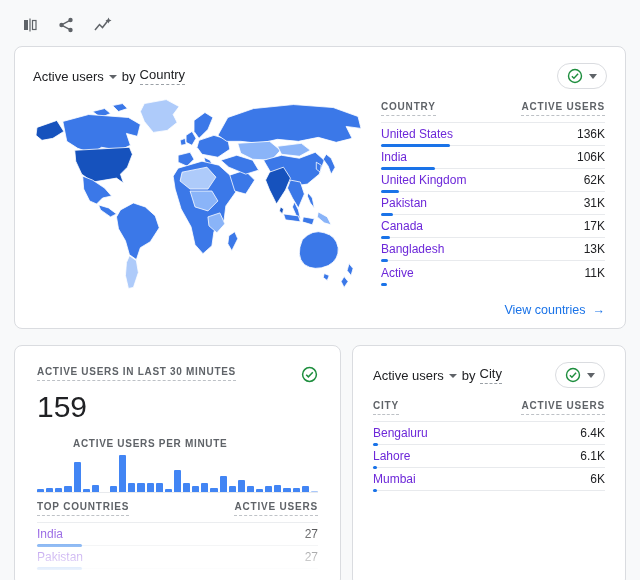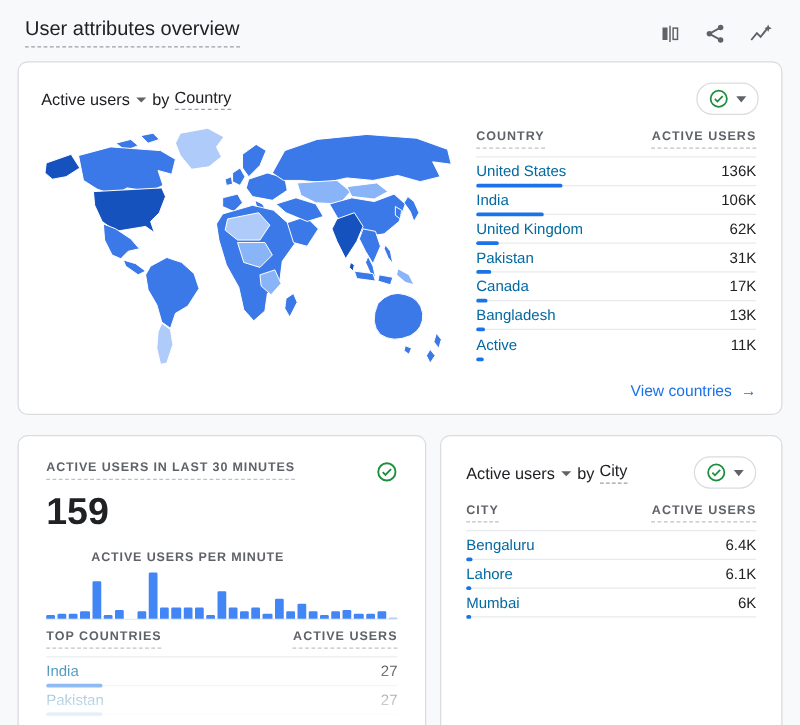--- a/index.html
+++ b/index.html
@@ -28,51 +28,50 @@
   .status-pill { border:1px solid #dadce0; border-radius:14px; height:26px; width:50px; display:flex; align-items:center; justify-content:center; gap:6px; background:#fff; cursor:pointer; }
   .pill-caret { width:0; height:0; border-left:4px solid transparent; border-right:4px solid transparent; border-top:5px solid #5f6368; }
 
   
   .country-body { display:flex; gap:18px; margin-top:8px; }
   .map-wrap { width:330px; height:200px; flex:none; }
   .gtable { width:224px; font-size:12px; margin-top:4px; }
   .gtable-head { display:flex; justify-content:space-between; font-size:10px; font-weight:bold; letter-spacing:.8px; color:#5f6368; padding-bottom:6px; border-bottom:1px solid #e8eaed; }
   .gtable-head span { border-bottom:1px dashed #bdc1c6; padding-bottom:3px; }
   .grow { position:relative; height:23px; display:flex; align-items:center; justify-content:space-between; border-bottom:1px solid #e8eaed; }
-  .grow .gname { color:#0369a1; }
+  .grow .gname { color:#6d28d9; }
   .grow .gval { color:#202124; }
   .rowbar { position:absolute; left:0; bottom:-2px; height:3px; background:#1a73e8; border-radius:2px; }
   .view-link { position:absolute; right:20px; bottom:11px; color:#1a73e8; font-size:12.5px; display:flex; align-items:center; gap:7px; cursor:pointer; }
 
   
   .rt-head { display:flex; justify-content:space-between; align-items:flex-start; }
   .small-caps { font-size:10px; font-weight:bold; letter-spacing:.7px; color:#5f6368; }
   .rt-title { border-bottom:1px dashed #bdc1c6; padding-bottom:3px; }
-  .rt-count { font-size:30px; font-weight:700; color:#202124; margin-top:9px; line-height:1; }
+  .rt-count { font-size:30px; font-weight:400; color:#202124; margin-top:9px; line-height:1; }
   .rt-chart-label { margin-top:16px;margin-left:36px; }
   .rt-chart { height:38px; display:flex; align-items:flex-end; gap:2px; margin-top:6px; border-bottom:1px solid #e8eaed; }
   .rt-chart .mbar { flex:1; background:#4285f4; border-radius:1px 1px 0 0; }
   .rt-chart .mbar:last-child { opacity:.45; }
   .rt-table { margin-top:8px; font-size:12px; }
   .fade-overlay { position:absolute; left:1px; right:1px; bottom:0; height:72px; background:linear-gradient(180deg, rgba(255,255,255,0) 0%, #ffffff 85%); pointer-events:none; }
 
   
   .city-table { margin-top:12px; font-size:12px; }
 
   
   .m-dark { fill:#1652bd; } .m-med { fill:#3b78e8; } .m-mid { fill:#8ab4f8; } .m-light { fill:#aecbfa; }
   .map-svg path { stroke:#ffffff; stroke-width:0.8; stroke-linejoin:round; }
 
   svg.glyph { display:block; }
 </style>
 </head>
 <body>
 
 <div class="page-header">
-  <div class="page-title">User attributes overview</div>
   <div class="header-icons">
     <div class="hicon">
       <svg class="glyph" width="18" height="18" viewBox="0 0 18 18">
         <rect x="3" y="4" width="4" height="10" fill="#5f6368"></rect>
         <line x1="9" y1="2.5" x2="9" y2="15.5" stroke="#5f6368" stroke-width="1.2"></line>
         <rect x="11.5" y="4.5" width="3.5" height="9" fill="none" stroke="#5f6368" stroke-width="1.2"></rect>
       </svg>
     </div>
     <div class="hicon">
       <svg class="glyph" width="18" height="18" viewBox="0 0 18 18">

